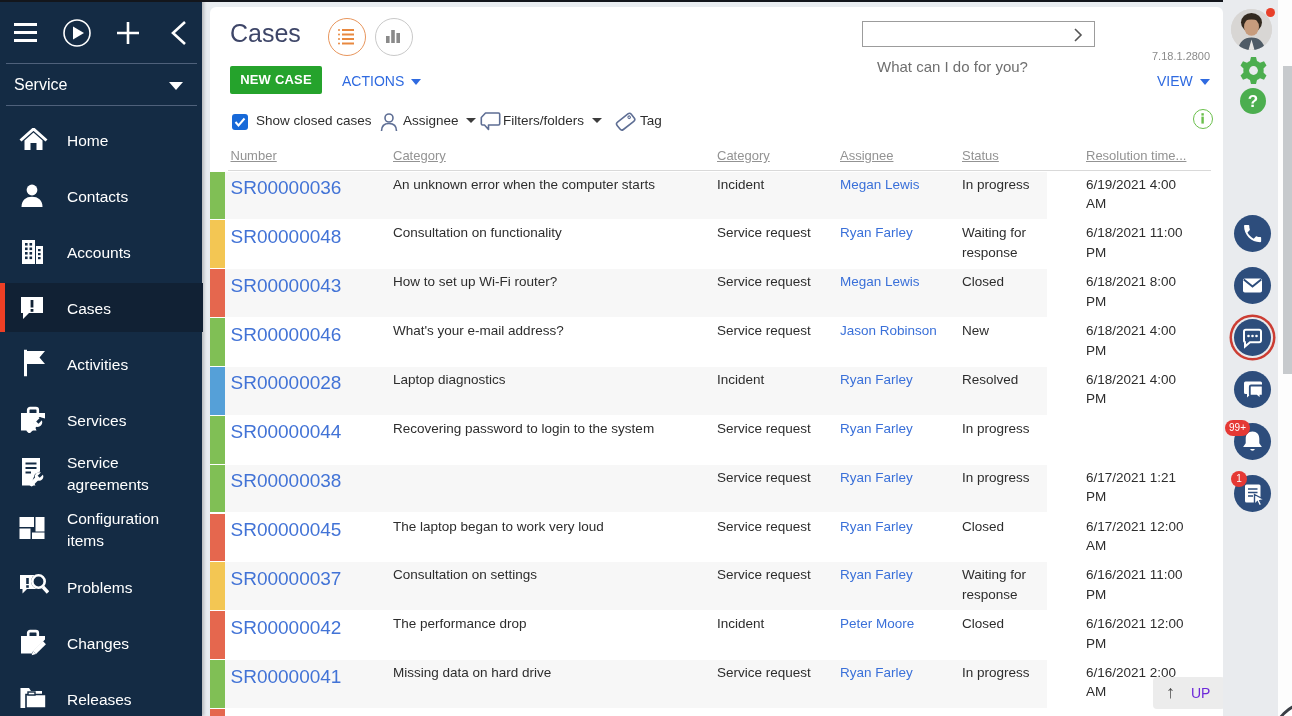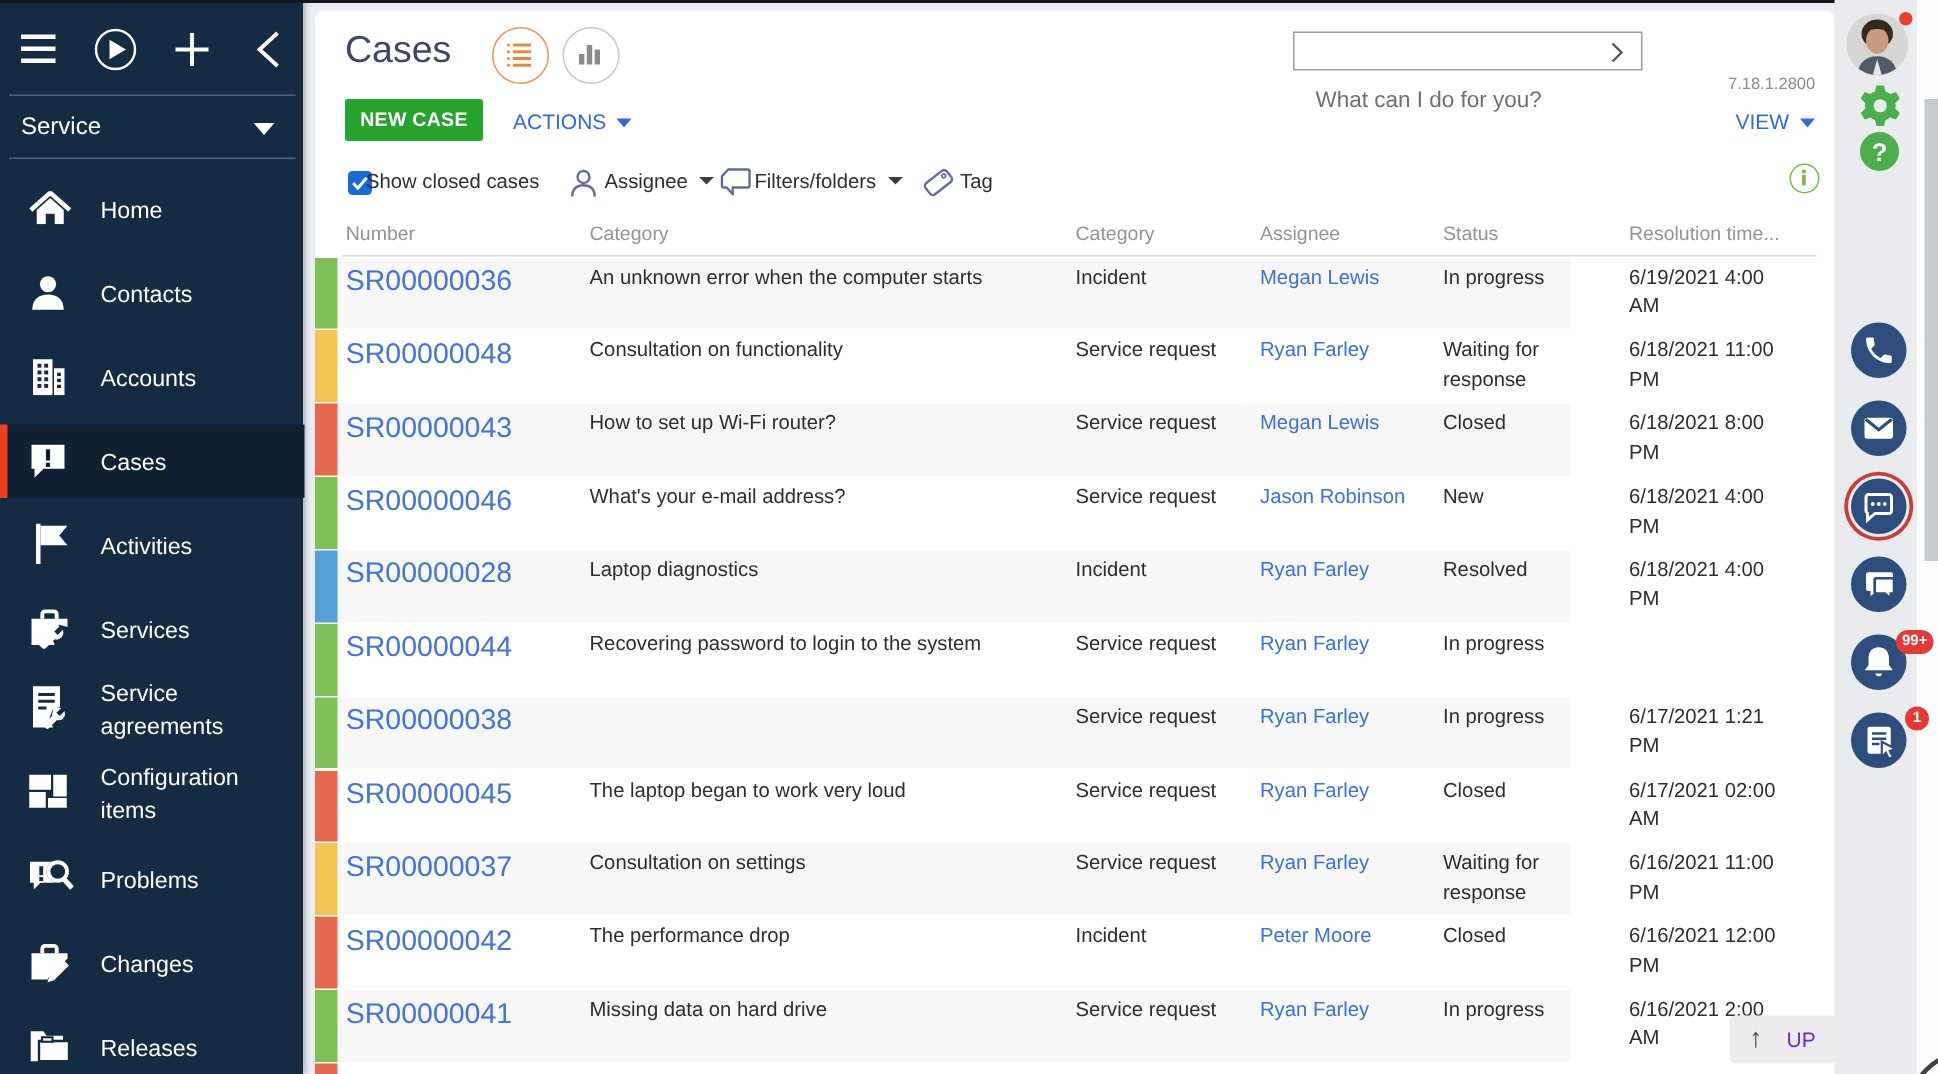--- a/index.html
+++ b/index.html
@@ -43,39 +43,39 @@
 #infoicon { position:absolute; left:1193px; top:109px; width:20px; height:20px; border:1.4px solid #6abf4b; border-radius:50%; z-index:2; }
 
 
 #filters { position:absolute; left:210px; top:106px; width:1007px; height:30px; font-size:13.5px; color:#2e2e2e; z-index:2; }
 .f { position:absolute; top:7px; }
 #chk { position:absolute; left:22px; top:7.5px; width:16px; height:16px; background:#1769d8; border-radius:3px; }
 .caret-s { display:inline-block; width:0; height:0; border-left:5px solid transparent; border-right:5px solid transparent; border-top:5.5px solid #3c3c3c; vertical-align:2px; }
 
 
 #thead { position:absolute; left:210px; top:145px; width:1007px; height:26px; color:#939393; font-size:13px; z-index:2; }
-#thead .hl { position:absolute; top:3px; }
+#thead .hl { position:absolute; top:3px;text-decoration:underline; }
 #headline { position:absolute; left:228px; top:170px; width:983px; border-top:1px solid #d9d9d9; z-index:2; }
 .row { position:absolute; left:210px; width:837px; height:47.9px; z-index:1;padding-left:12px; }
 .row.alt { background:#f7f7f7; }
 .bar { position:absolute; left:0; top:0; width:15px; height:47.9px; }
 .bar.g { background:#80bf55; } .bar.y { background:#f3c653; } .bar.r { background:#e5674e; } .bar.b { background:#55a0d8; }
 .cell { position:absolute; top:3px; line-height:19.4px; font-size:13.5px; color:#2d2d2d; }
 .num { position:absolute; left:20.5px; top:5.5px; font-size:19px; color:#4273d6; }
 .c-subj { left:183px; width:312px; }
 .c-cat  { left:507px; width:118px; }
 .c-asg  { left:630px; width:118px; color:#3a70d9; }
 .c-sta  { left:752px; width:84px; }
 .c-dat  { left:876px; width:107px; }
 
 
 .ric { position:absolute; left:1234px; width:37px; height:37px; border-radius:50%; background:#2d4d7c; z-index:5; }
 #avatar { position:absolute; left:1231px; top:9px; width:41px; height:41px; border-radius:50%; background:#d8d8d8; overflow:hidden; z-index:5; }
 #avdot { position:absolute; left:1266px; top:8px; width:9px; height:9px; border-radius:50%; background:#e8402a; z-index:6; }
-.badge { position:absolute; background:#e53935; color:#fff; font-size:10px; font-weight:bold; text-align:center; border-radius:8px; z-index:6;margin-left:39px; }
+.badge { position:absolute; background:#e53935; color:#fff; font-size:10px; font-weight:normal; text-align:center; border-radius:8px; z-index:6; }
 
 #upbtn { position:absolute; left:1153px; top:677px; width:72px; height:32px; background:#ececec; border-radius:4px; font-size:14px; z-index:3; }
 #upbtn .arr { position:absolute; left:13px; top:5px; color:#4a4a4a; font-size:18px; }
 #upbtn .uptxt { position:absolute; left:38px; top:8px; color:#6d28d9; font-size:14px; }
 #cornerfab { position:absolute; left:1272px; top:701px; width:76px; height:76px; border-radius:50%; background:#fff; border:3.5px solid #3b3f46; z-index:6; }
 </style>
 </head>
 <body>
 <div id="page">
   <div id="gutter"></div>
@@ -250,21 +250,21 @@
   </div>
   <div id="version">7.18.1.2800</div>
   <div id="infoicon"><svg width="17" height="17" viewBox="0 0 17 17">
         <rect x="7.4" y="3.2" width="2.4" height="2.4" fill="#6abf4b"></rect>
         <rect x="7.4" y="6.6" width="2.4" height="7" fill="#6abf4b"></rect>
       </svg></div>
   <div id="filters">
     <div id="chk"><svg width="16" height="16">
           <path d="M3.5 8 L6.5 11.5 L12.5 4.5" stroke="#fff" stroke-width="2" fill="none"></path>
         </svg></div>
-    <div class="f" style="left:34px">Show closed cases</div>
+    <div class="f" style="left:46px">Show closed cases</div>
     <svg class="f" style="left:169px;top:4px" width="20" height="22" viewBox="0 0 20 22">
         <circle cx="10" cy="8" r="4" fill="none" stroke="#5e6e94" stroke-width="1.6"></circle>
         <path d="M2.5 21 C2.5 15.5 6 13.5 10 13.5 C14 13.5 17.5 15.5 17.5 21" fill="none" stroke="#5e6e94" stroke-width="1.6"></path>
       </svg>
     <div class="f" style="left:193px">Assignee &nbsp;<span class="caret-s"></span></div>
     <svg class="f" style="left:270px;top:5px" width="21" height="21" viewBox="0 0 21 21">
         <path d="M5.5 2 H18.5 A1.2 1.2 0 0 1 19.7 3.2 V12.8 A1.2 1.2 0 0 1 18.5 14 H8.5 V18.5 L4.5 14 H2.5 A1.2 1.2 0 0 1 1.3 12.8 V6.5 Z" fill="none" stroke="#5e6e94" stroke-width="1.6" stroke-linejoin="round"></path>
       </svg>
     <div class="f" style="left:293px">Filters/folders &nbsp;<span class="caret-s"></span></div>
     <svg class="f" style="left:404px;top:5px" width="23" height="21" viewBox="0 0 23 21">
@@ -346,21 +346,21 @@
       <div class="cell c-sta">In progress</div>
       <div class="cell c-dat">6/17/2021 1:21 PM</div>
     </div>
   <div class="row" style="top:513.5px">
       <div class="bar r"></div>
       <div class="num">SR00000045</div>
       <div class="cell c-subj">The laptop began to work very loud</div>
       <div class="cell c-cat">Service request</div>
       <div class="cell c-asg">Ryan Farley</div>
       <div class="cell c-sta">Closed</div>
-      <div class="cell c-dat">6/17/2021 02:00 AM</div>
+      <div class="cell c-dat">6/17/2021 12:00 AM</div>
     </div>
   <div class="row alt" style="top:562.3px">
       <div class="bar y"></div>
       <div class="num">SR00000037</div>
       <div class="cell c-subj">Consultation on settings</div>
       <div class="cell c-cat">Service request</div>
       <div class="cell c-asg">Ryan Farley</div>
       <div class="cell c-sta">Waiting for response</div>
       <div class="cell c-dat">6/16/2021 11:00 PM</div>
     </div>

